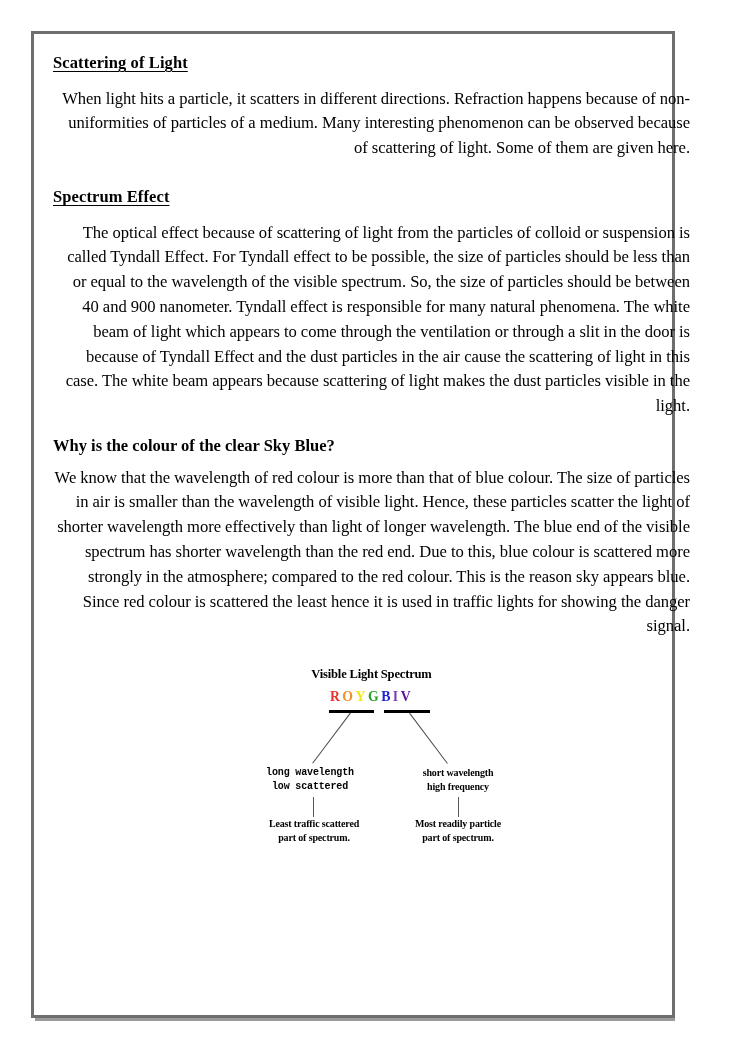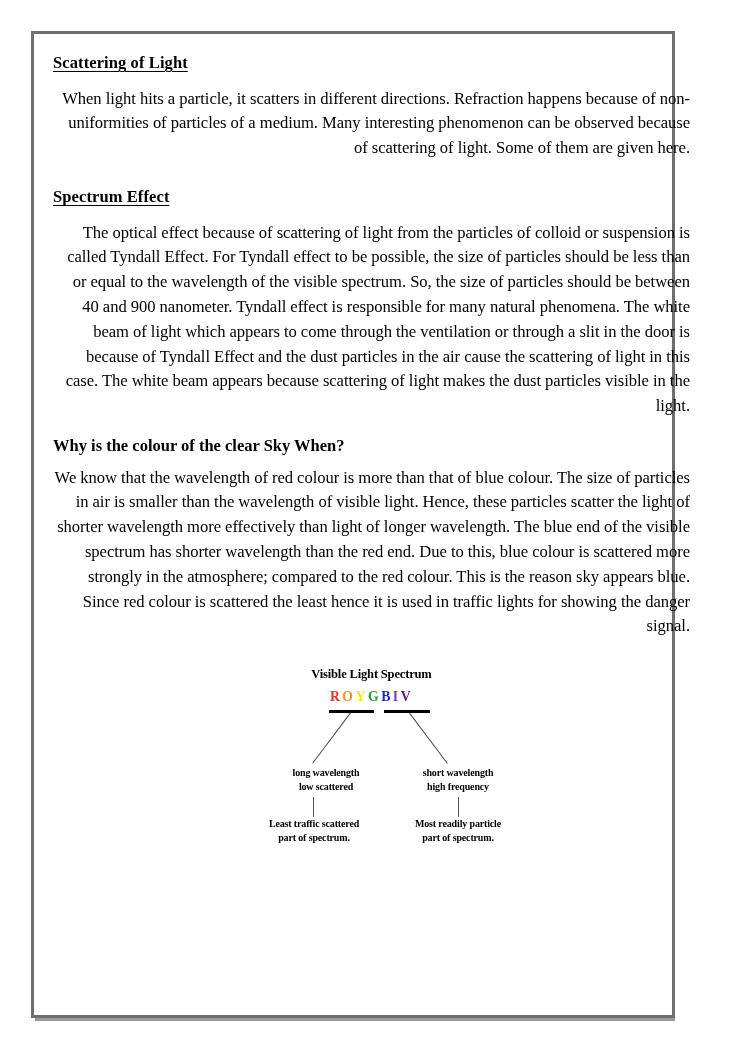--- a/index.html
+++ b/index.html
@@ -132,21 +132,21 @@
 
   .label-block {
     position: absolute;
     text-align: center;
     font-size: 10px;
     font-weight: bold;
     line-height: 1.42;
     letter-spacing: -0.15px;
     width: 170px;
   }
-  #label-long  { left: 188px; top: 100px; }
+  #label-long  { left: 172px; top: 100px; font-family: Liberation Mono, monospace; }
   #label-short { left: 320px; top: 100px; }
   #label-least { left: 176px; top: 151px; }
   #label-most  { left: 320px; top: 151px; }
 
   .vline {
     position: absolute;
     width: 1.4px;
     height: 20px;
     background: #555555;
   }
@@ -162,21 +162,21 @@
     <h1 class="h-underline">Scattering of Light</h1>
     <p class="body">When light hits a particle, it scatters in different directions. Refraction happens because of non-uniformities of particles of a medium. Many interesting phenomenon can be observed because of scattering of light. Some of them are given here.</p>
 
     <div class="gap-lg"></div>
 
     <h2 class="h-underline">Spectrum Effect</h2>
     <p class="body">The optical effect because of scattering of light from the particles of colloid or suspension is called Tyndall Effect. For Tyndall effect to be possible, the size of particles should be less than or equal to the wavelength of the visible spectrum. So, the size of particles should be between 40 and 900 nanometer. Tyndall effect is responsible for many natural phenomena. The white beam of light which appears to come through the ventilation or through a slit in the door is because of Tyndall Effect and the dust particles in the air cause the scattering of light in this case. The white beam appears because scattering of light makes the dust particles visible in the light.</p>
 
     <div class="gap-md"></div>
 
-    <h2 class="h-plain">Why is the colour of the clear Sky When?</h2>
+    <h2 class="h-plain">Why is the colour of the clear Sky Blue?</h2>
     <p class="body">We know that the wavelength of red colour is more than that of blue colour. The size of particles in air is smaller than the wavelength of visible light. Hence, these particles scatter the light of shorter wavelength more effectively than light of longer wavelength. The blue end of the visible spectrum has shorter wavelength than the red end. Due to this, blue colour is scattered more strongly in the atmosphere; compared to the red colour. This is the reason sky appears blue. Since red colour is scattered the least hence it is used in traffic lights for showing the danger signal.</p>
 
     <div id="spectrum-figure">
 
       <div id="spectrum-title">Visible Light Spectrum</div>
 
       <div id="roygbiv-row">
         <span style="color: rgb(232, 52, 42);">R</span><span style="color: rgb(240, 146, 42);">O</span><span style="color: rgb(242, 230, 23);">Y</span><span style="color: rgb(43, 160, 43);">G</span><span style="color: rgb(34, 34, 216);">B</span><span style="color: rgb(123, 63, 181);">I</span><span style="color: rgb(91, 20, 160);">V</span>
       </div>
 

